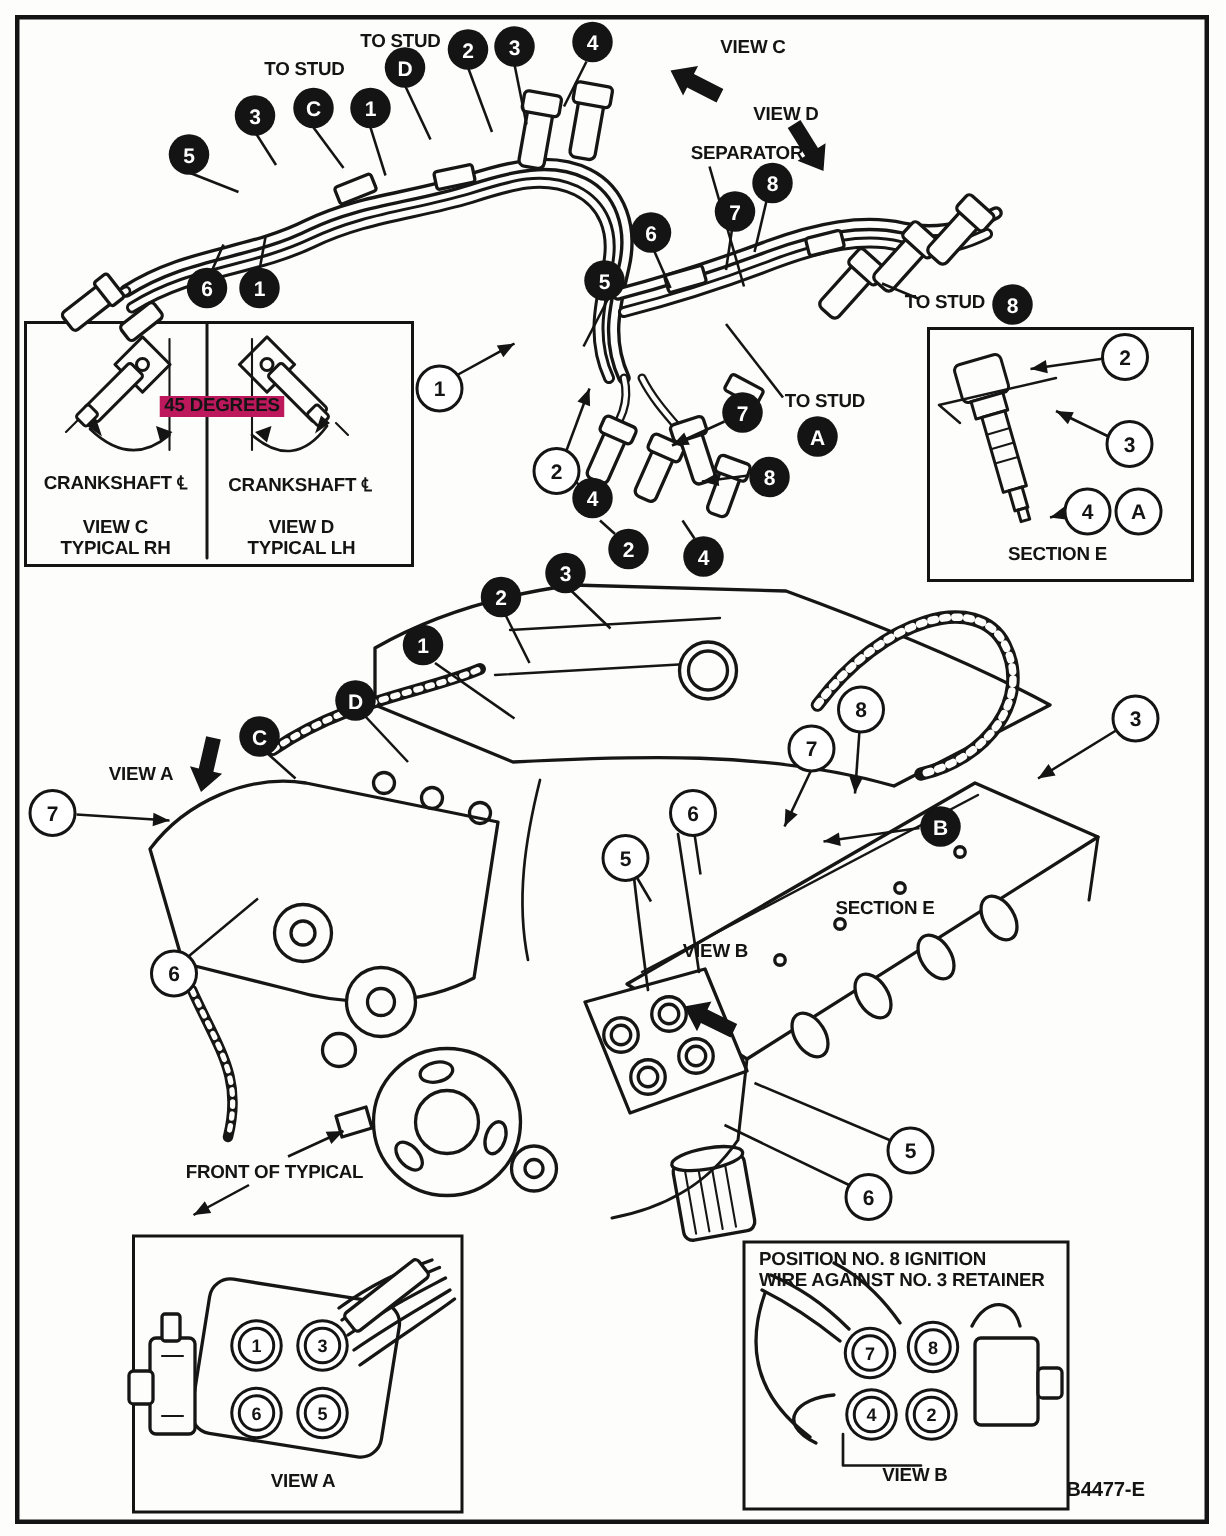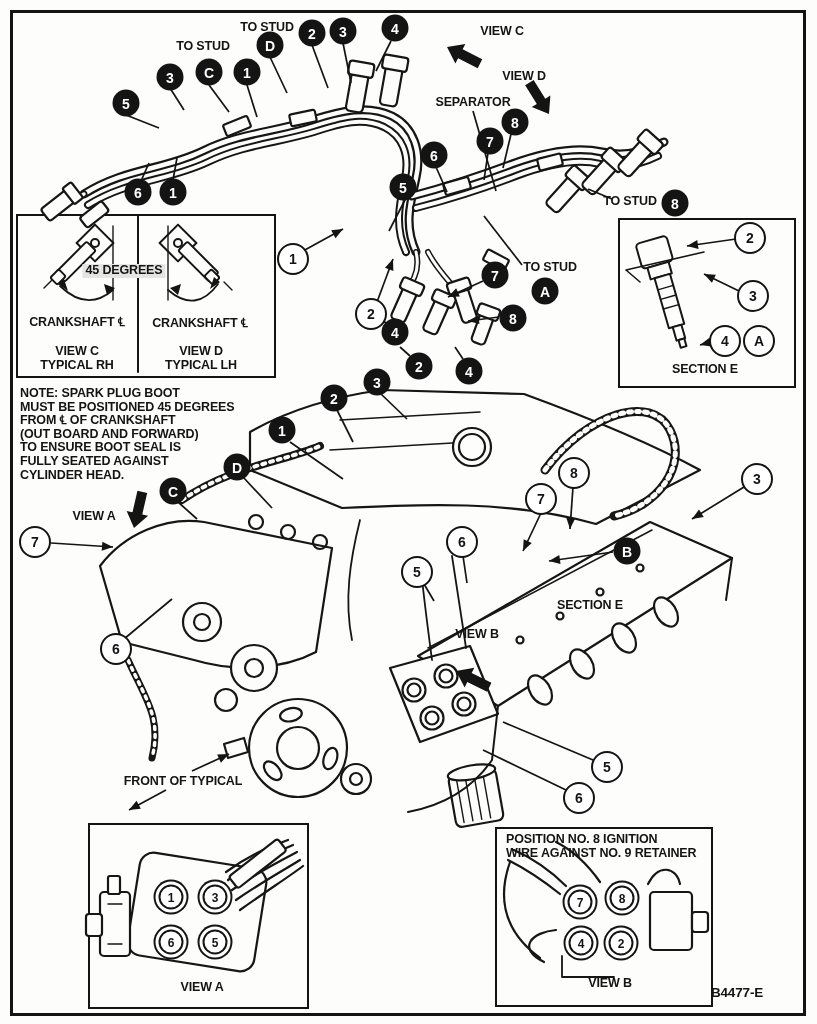--- a/index.html
+++ b/index.html
@@ -13,21 +13,21 @@
            font:700 14px/1 "Liberation Sans",sans-serif;transform:translate(-50%,-50%);z-index:5;}
   .callout.filled{width:27px;height:27px;background:#141414;color:#ffffff;}
   .callout.open{width:28px;height:28px;background:#fff;color:#141414;border:2.5px solid #141414;}
   .tower{position:absolute;width:21px;height:21px;border:2.5px solid #141414;border-radius:50%;
          background:#fff;display:flex;align-items:center;justify-content:center;
          font:700 12px/1 "Liberation Sans",sans-serif;transform:translate(-50%,-50%);
          box-shadow:0 0 0 3px #fff,0 0 0 5px #141414;z-index:5;}
   .ann{position:absolute;font:700 12.5px/13.6px "Liberation Sans",sans-serif;letter-spacing:-0.15px;
        white-space:pre-line;z-index:6;}
   .ctr{transform:translateX(-50%);text-align:center;}
-  .wbg{background:#e5e5e5;padding:0 3px;}
+  .wbg{background:#be185d;padding:0 3px;margin-left:24px;}
   .figcode{font-size:13.5px;}
 </style>
 </head>
 <body>
 
 <div class="page">
 
   <div class="frame"></div>
 
   <div class="box" style="left:16px;top:214px;width:256px;height:160px;"></div>
@@ -337,34 +337,27 @@
       <div class="tower" style="left: 621px; top: 943px;">2</div>
     </div>
 
   <div id="anns">
     <div class="ann ctr" style="left:203px;top:40px;">TO STUD</div>
     <div class="ann ctr" style="left:267px;top:21px;">TO STUD</div>
     <div class="ann ctr" style="left:550px;top:261px;">TO STUD</div>
     <div class="ann ctr" style="left:630px;top:195px;">TO STUD</div>
     <div class="ann ctr" style="left:502px;top:25px;">VIEW C</div>
     <div class="ann ctr" style="left:524px;top:70px;">VIEW D</div>
-    <div class="ann ctr" style="left:473px;top:96px;">SEPARATOR</div>
+    <div class="ann ctr" style="left:498px;top:96px;">SEPARATOR</div>
     <div class="ann ctr" style="left:94px;top:510px;">VIEW A</div>
     <div class="ann ctr" style="left:477px;top:628px;">VIEW B</div>
     <div class="ann ctr" style="left:590px;top:599px;">SECTION E</div>
     <div class="ann ctr" style="left:183px;top:775px;">FRONT OF TYPICAL</div>
-    <div class="ann" style="left:20px;top:387px;">NOTE: SPARK PLUG BOOT
-MUST BE POSITIONED 45 DEGREES
-FROM ℄ OF CRANKSHAFT
-(OUT BOARD AND FORWARD)
-TO ENSURE BOOT SEAL IS
-FULLY SEATED AGAINST
-CYLINDER HEAD.</div>
     <div class="ann" style="left:506px;top:833px;">POSITION NO. 8 IGNITION
-WIRE AGAINST NO. 9 RETAINER</div>
+WIRE AGAINST NO. 3 RETAINER</div>
     <div class="ann ctr wbg" style="left:124px;top:264px;">45 DEGREES</div>
     <div class="ann ctr" style="left:77px;top:316px;">CRANKSHAFT ℄</div>
     <div class="ann ctr" style="left:200px;top:317px;">CRANKSHAFT ℄</div>
     <div class="ann ctr" style="left:77px;top:345px;">VIEW C
 TYPICAL RH</div>
     <div class="ann ctr" style="left:201px;top:345px;">VIEW D
 TYPICAL LH</div>
     <div class="ann ctr" style="left:705px;top:363px;">SECTION E</div>
     <div class="ann ctr" style="left:202px;top:981px;">VIEW A</div>
     <div class="ann ctr" style="left:610px;top:977px;">VIEW B</div>

